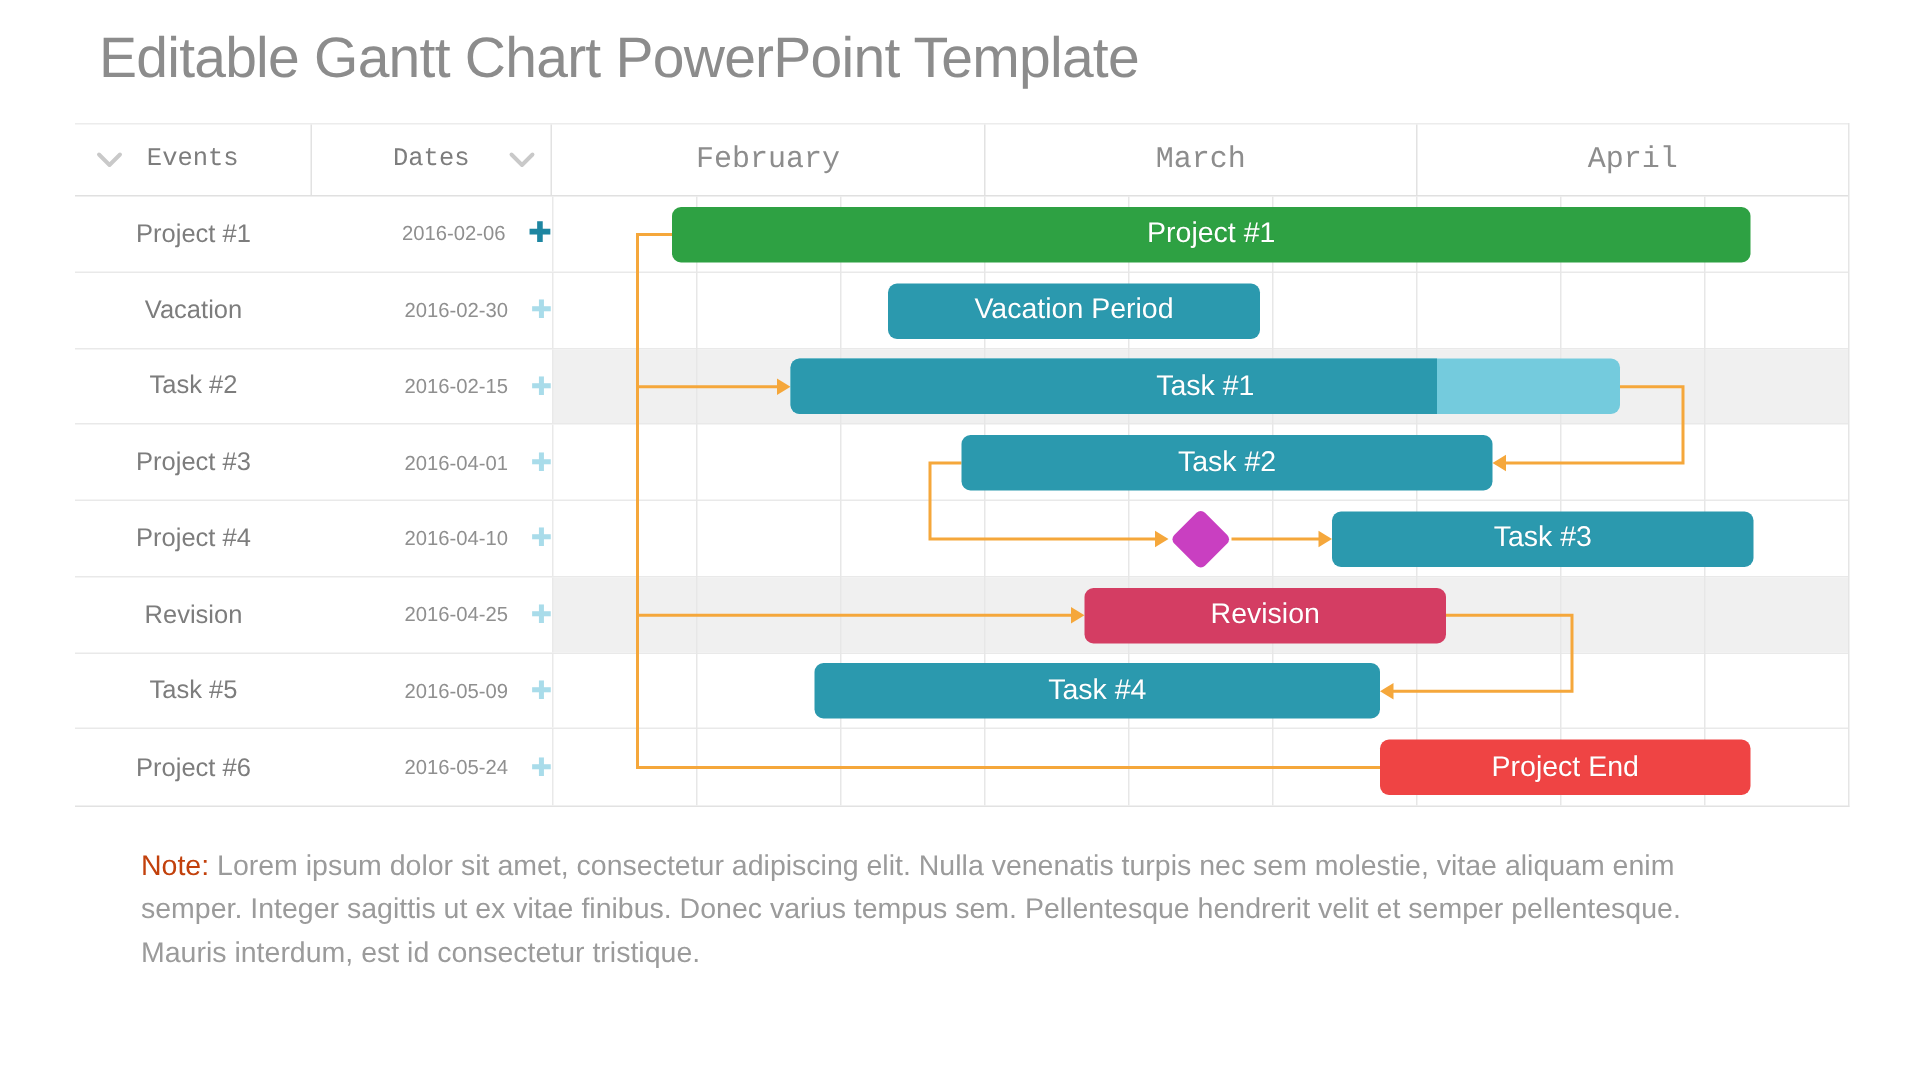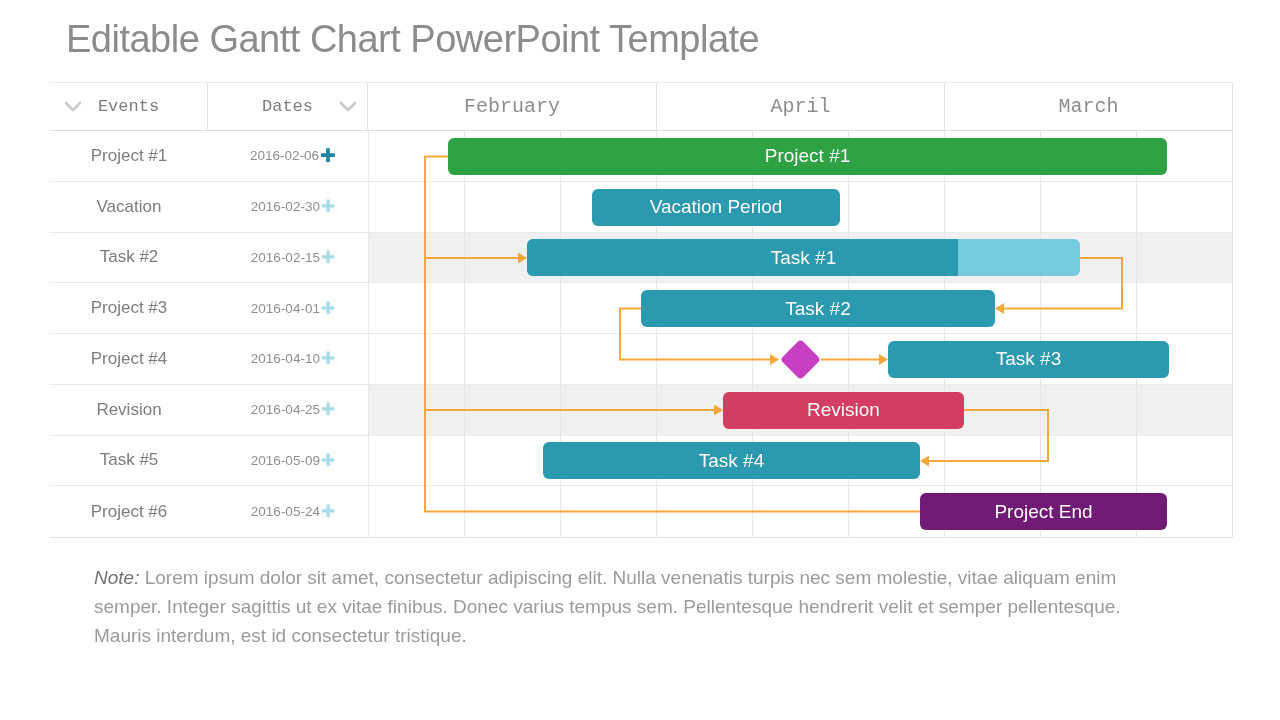--- a/index.html
+++ b/index.html
@@ -26,40 +26,40 @@
   .hmonths { flex:1; display:flex; }
   .month-cell { width:288px; display:flex; align-items:center; justify-content:center;
                 font-size:20px; color:#8d8d8d; }
   .month-cell + .month-cell { border-left:1px solid #e2e2e2; }
   
   .gbody { position:relative; height:406px; }
   .grow { display:flex; height:50.75px; border-bottom:1px solid #e9e9e9; }
   .grow:last-child { border-bottom:none; }
   .cell-event { width:158px; display:flex; align-items:center; justify-content:center;
                 font-size:17px; color:#7d7d7d; }
-  .cell-date  { width:160px; display:flex; align-items:center; justify-content:center;
-                gap:1px; padding-left:10px; font-size:13.5px; color:#8f8f8f; }
+  .cell-date  { width:160px; display:flex; align-items:center; justify-content:flex-end;
+                gap:15px; padding-left:10px; font-size:13.5px; color:#8f8f8f; }
   .plus { font-size:17px; font-weight:bold; color:#a9dcea; line-height:1; cursor:pointer; }
   .plus.dark { color:#1e86a1; font-size:19px; }
   .cell-chart { flex:1; border-left:1px solid #e9e9e9; }
   .cell-chart.striped { background:#f0f0f0; }
   
   .overlay { position:absolute; left:318px; top:0; width:864px; height:406px; pointer-events:none; }
   .gridline { position:absolute; top:0; bottom:0; width:1px; background:#e7e7e7; }
   #connectors { position:absolute; left:0; top:0; width:864px; height:406px; }
   .bar { position:absolute; height:37px; border-radius:6px; color:#fff; font-size:19px;
          display:flex; align-items:center; justify-content:center; pointer-events:auto; }
   .bar-progress { position:absolute; left:0; top:0; bottom:0; border-radius:6px 0 0 6px; }
   .bar-label { position:relative; z-index:2; white-space:nowrap; text-shadow:0 0 1px rgba(0,0,0,0.1); }
   .diamond { position:absolute; width:29px; height:29px; border-radius:4px;
              transform:rotate(45deg); pointer-events:auto; }
   
   .note { position:absolute; left:94px; top:563px; width:1050px;
           font-size:19px; line-height:29px; color:#9b9b9b; }
-  .note-label { color:#737373;font-style:italic; }
+  .note-label { color:#c2410c; }
 </style>
 </head>
 <body>
 
 <div class="slide">
   <div class="title">Editable Gantt Chart PowerPoint Template</div>
 
   <div class="gantt">
     <div class="ghead">
       <div class="hcell events">
@@ -73,22 +73,22 @@
       <div class="hcell dates">
         <span>Dates</span>
         <span class="chev right">
           <svg width="18" height="14" viewBox="0 0 18 14">
               <polyline points="2,3 9,10 16,3" fill="none" stroke="#c9c9c9" stroke-width="2.6" stroke-linecap="round" stroke-linejoin="round"></polyline>
             </svg>
         </span>
       </div>
       <div class="hmonths" id="months">
           <div class="month-cell">February</div>
+          <div class="month-cell">March</div>
           <div class="month-cell">April</div>
-          <div class="month-cell">March</div>
         </div>
     </div>
 
     <div class="gbody">
       <div id="rows">
           <div class="grow">
             <div class="cell-event">Project #1</div>
             <div class="cell-date">
               <span>2016-02-06</span>
               <span class="plus dark">✚</span>
@@ -194,21 +194,21 @@
             </div>
             <div class="bar" style="left: 520px; top: 209.9px; width: 281px; background: rgb(43, 153, 174);">
               <span class="bar-label">Task #3</span>
             </div>
             <div class="bar" style="left: 355px; top: 260.65px; width: 241px; background: rgb(212, 61, 99);">
               <span class="bar-label">Revision</span>
             </div>
             <div class="bar" style="left: 175px; top: 311.4px; width: 377px; background: rgb(43, 153, 174);">
               <span class="bar-label">Task #4</span>
             </div>
-            <div class="bar" style="left: 552px; top: 362.15px; width: 247px; background: #701a75;">
+            <div class="bar" style="left: 552px; top: 362.15px; width: 247px; background: #ef4444;">
               <span class="bar-label">Project End</span>
             </div>
             <div class="diamond" style="left: 417.5px; top: 213.875px; background: rgb(201, 63, 193);"></div>
           </div>
       </div>
     </div>
   </div>
 
   <div class="note"><span class="note-label">Note:</span> <span>Lorem ipsum dolor sit amet, consectetur adipiscing elit. Nulla venenatis turpis nec sem molestie, vitae aliquam enim semper. Integer sagittis ut ex vitae finibus. Donec varius tempus sem. Pellentesque hendrerit velit et semper pellentesque. Mauris interdum, est id consectetur tristique.</span></div>
 </div>

